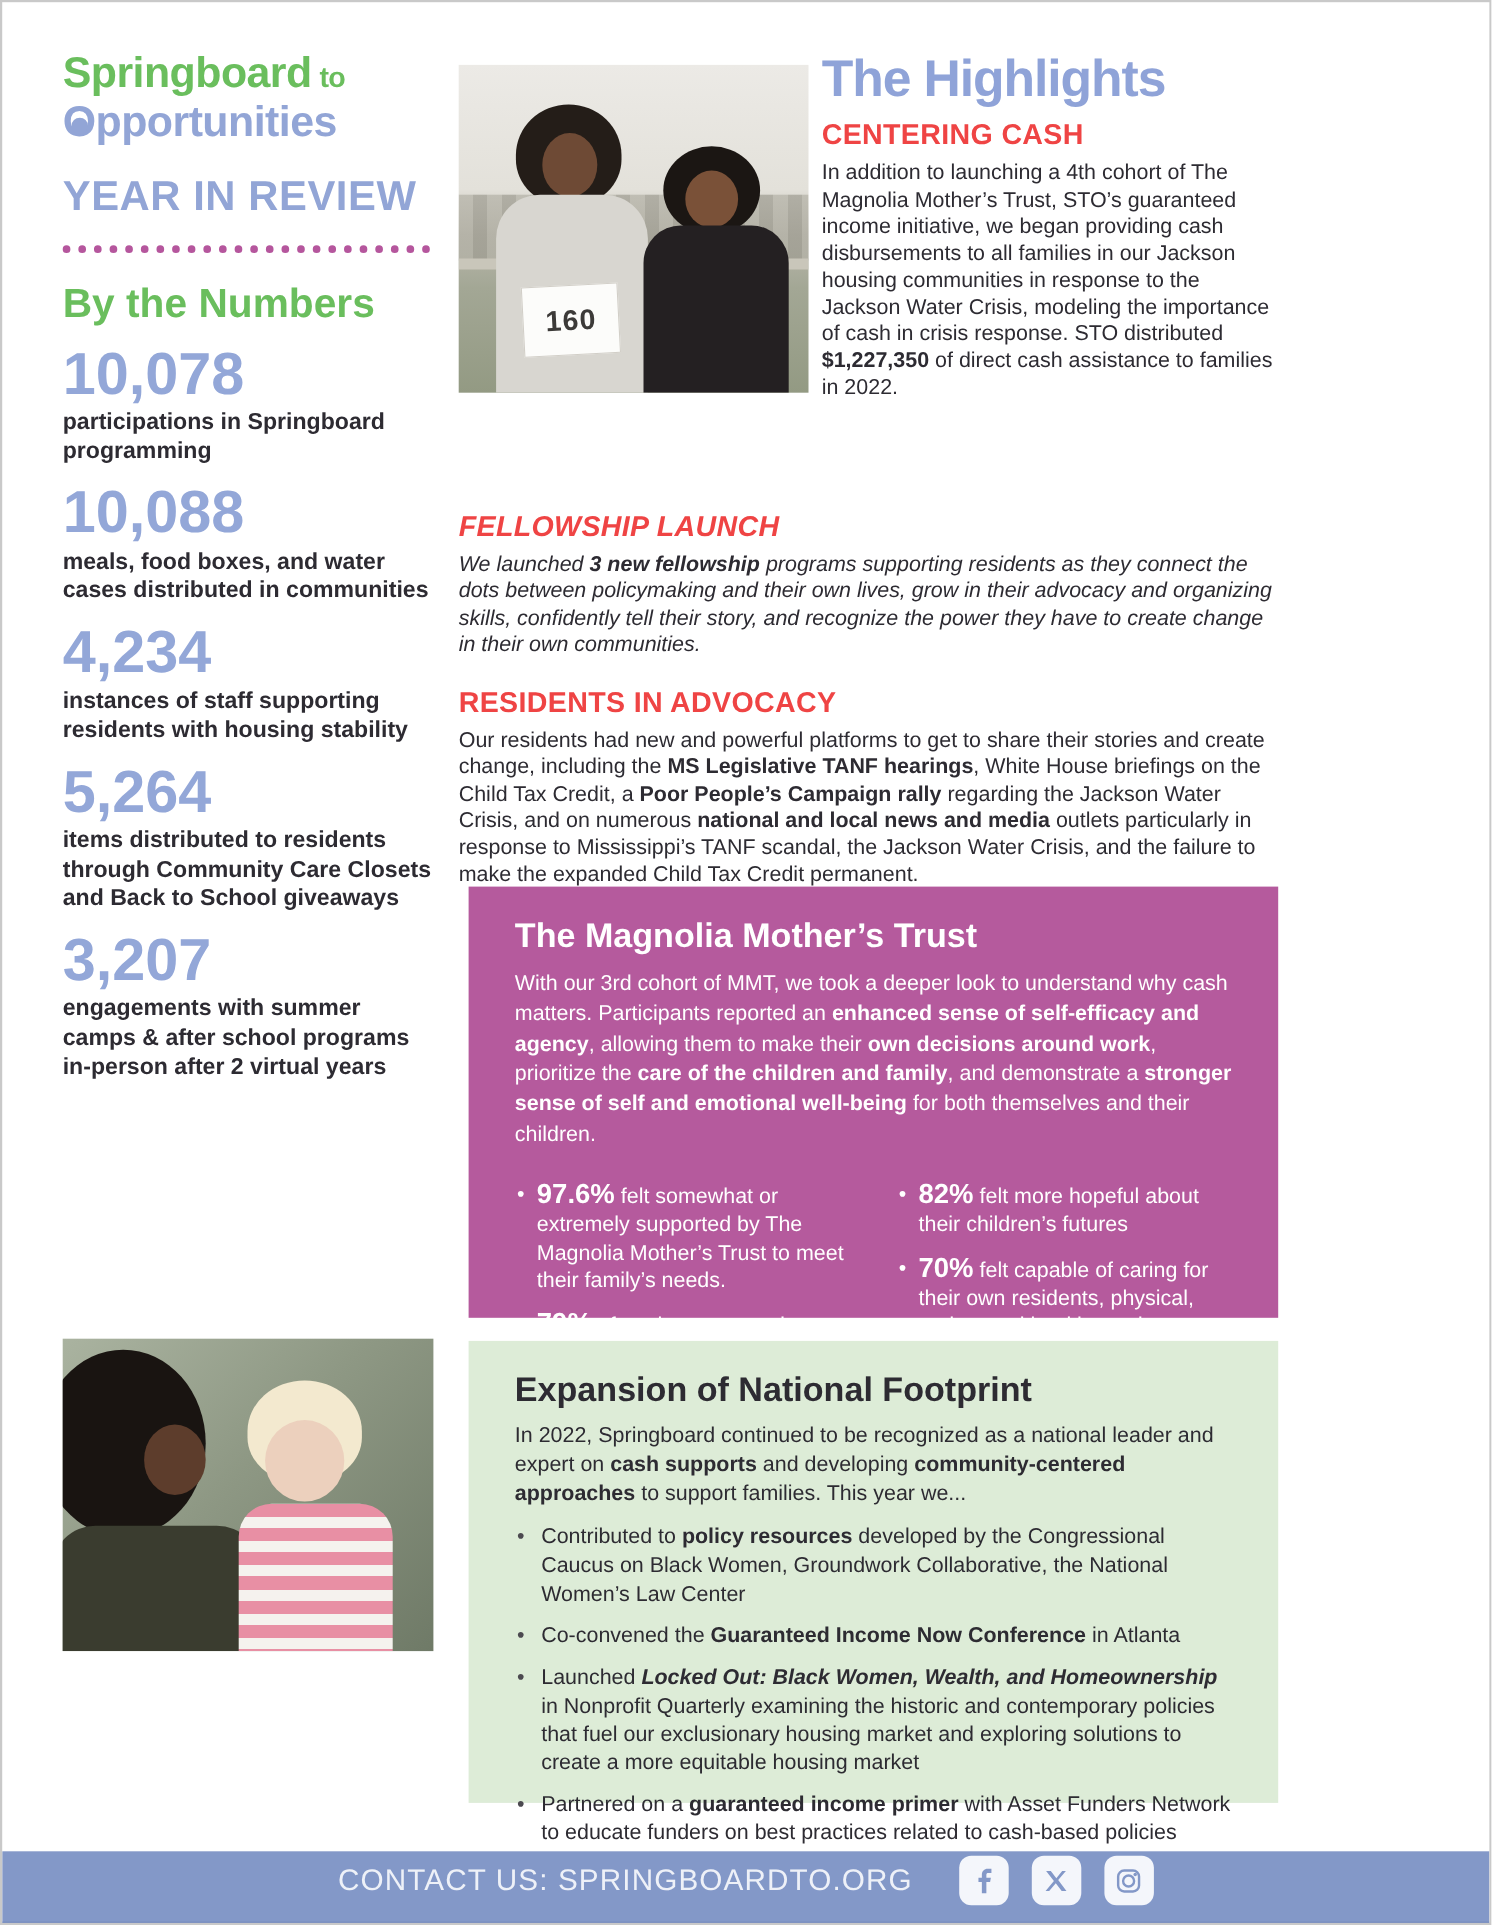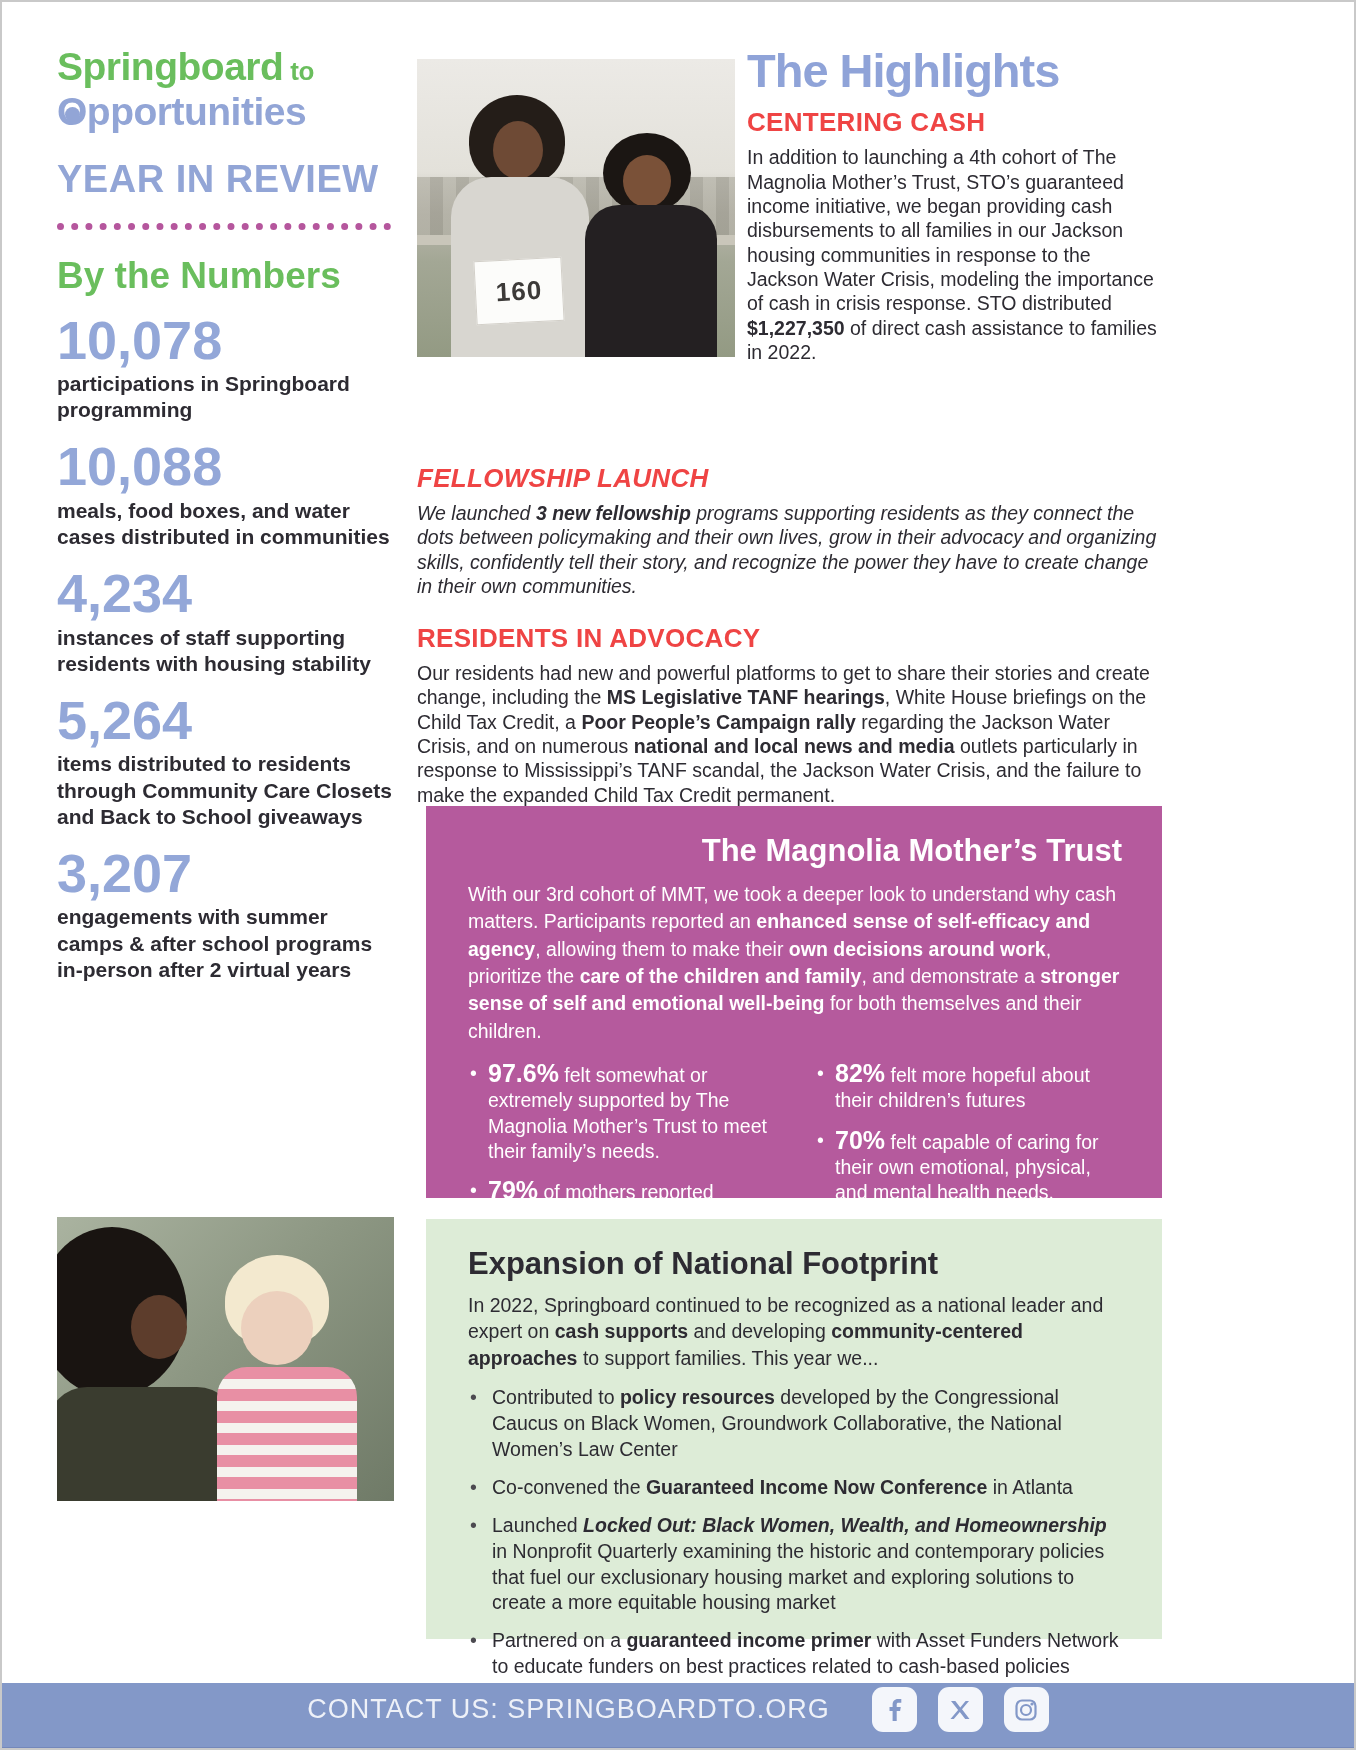--- a/index.html
+++ b/index.html
@@ -60,26 +60,26 @@
   .hl-heading{margin:0;font-size:26px;font-weight:700;color:#ef4444;letter-spacing:0.3px;line-height:1.15;}
   .highlights .hl-heading{margin-top:13px;}
   .body-p{margin:7px 0 0;font-size:19.5px;line-height:1.25;color:#2d2b32;}
   .hl-section{position:absolute;left:415px;width:745px;}
   .sec-fellowship{top:462px;font-style:italic;}
   .sec-residents{top:622px;}
 
   
   .mmt-box{position:absolute;left:424px;top:804px;width:736px;height:392px;box-sizing:border-box;
     background:#b55a9d;color:#ffffff;padding:28px 40px 24px 42px;}
-  .box-title-light{margin:0;font-size:31px;font-weight:700;color:#ffffff;line-height:1.1;text-align:right;}
+  .box-title-light{margin:0;font-size:31px;font-weight:700;color:#ffffff;line-height:1.1;}
   .mmt-intro{margin:13px 0 0;font-size:19.5px;line-height:1.4;color:#ffffff;}
   .mmt-cols{display:flex;gap:40px;margin-top:16px;}
   .mmt-col{flex:1;}
   .bullet{position:relative;padding-left:20px;margin-top:14px;font-size:19.5px;line-height:1.3;}
-  .bullet:first-child{margin-top:0;}
+  .bullet:first-child{margin-top:13px;}
   .bullet::before{content:"\2022";position:absolute;left:2px;top:0;}
   .mmt-box .bullet{color:#ffffff;}
 
   
   .footprint-box{position:absolute;left:424px;top:1217px;width:736px;height:420px;box-sizing:border-box;
     background:#ddecd7;color:#2d2b32;padding:28px 40px 24px 42px;}
   .box-title-dark{margin:0;font-size:31px;font-weight:700;color:#2d2b32;line-height:1.1;}
   .fp-intro{margin:11px 0 0;font-size:19.5px;line-height:1.35;}
   .fp-list{margin-top:14px;}
   .footprint-box .bullet{color:#2d2b32;margin-top:12px;padding-left:24px;font-size:19.5px;line-height:1.33;}
@@ -166,21 +166,21 @@
   <section class="mmt-box">
     <h2 class="box-title-light">The Magnolia Mother’s Trust</h2>
     <p class="mmt-intro"><span>With our 3rd cohort of MMT, we took a deeper look to understand why cash matters. Participants reported an </span><span class="b">enhanced sense of self-efficacy and agency</span><span>, allowing them to make their </span><span class="b">own decisions around work</span><span>, prioritize the </span><span class="b">care of the children and family</span><span>, and demonstrate a </span><span class="b">stronger sense of self and emotional well-being</span><span> for both themselves and their children.</span></p>
     <div class="mmt-cols">
       <div class="mmt-col">
         <div class="bullet"><span class="b pct">97.6%</span><span> felt somewhat or extremely supported by The Magnolia Mother’s Trust to meet their family’s needs.</span></div>
         <div class="bullet"><span class="b pct">79%</span><span> of mothers reported feeling more hopeful about their future</span></div>
       </div>
       <div class="mmt-col">
         <div class="bullet"><span class="b pct">82%</span><span> felt more hopeful about their children’s futures</span></div>
-        <div class="bullet"><span class="b pct">70%</span><span> felt capable of caring for their own emotional, physical, and mental health needs.</span></div>
+        <div class="bullet"><span class="b pct">70%</span><span> felt capable of caring for their own residents, physical, and mental health needs.</span></div>
       </div>
     </div>
   </section>
 
   <section class="footprint-box">
     <h2 class="box-title-dark">Expansion of National Footprint</h2>
     <p class="fp-intro"><span>In 2022, Springboard continued to be recognized as a national leader and expert on </span><span class="b">cash supports</span><span> and developing </span><span class="b">community-centered approaches</span><span> to support families. This year we...</span></p>
     <div class="fp-list">
       <div class="bullet"><span>Contributed to </span><span class="b">policy resources</span><span> developed by the Congressional Caucus on Black Women, Groundwork Collaborative, the National Women’s Law Center</span></div>
       <div class="bullet"><span>Co-convened the </span><span class="b">Guaranteed Income Now Conference</span><span> in Atlanta</span></div>

